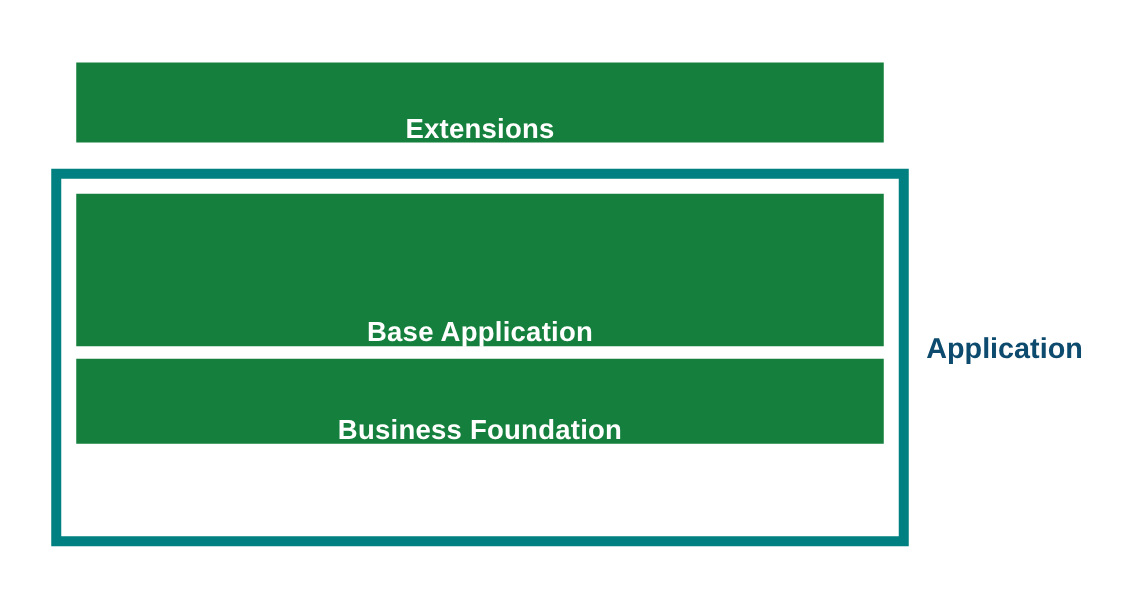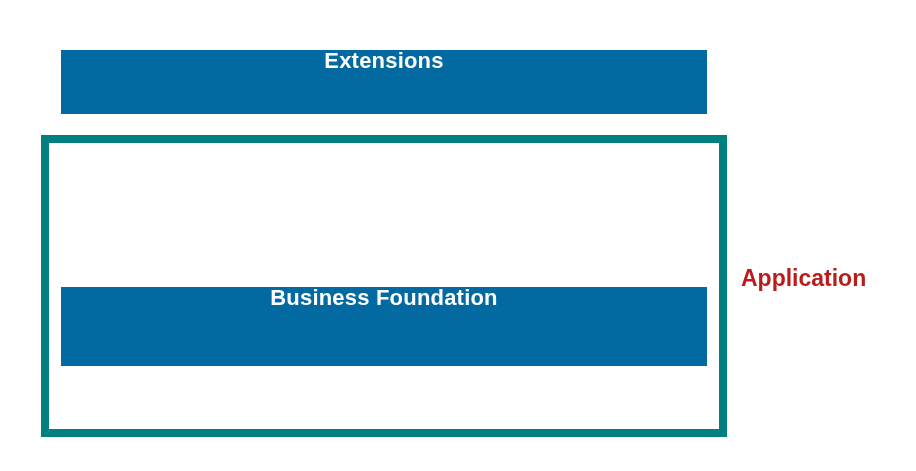--- a/index.html
+++ b/index.html
@@ -16,23 +16,23 @@
 
   #diagram {
     position: relative;
     width: 916px;
     height: 471px;
     background: #ffffff;
   }
 
   .layer-box {
     position: absolute;
-    background: #0369a1;
+    background: #15803d;
     display: flex;
-    align-items: flex-start;
+    align-items: flex-end;
     justify-content: center;
     box-sizing: border-box;
   }
 
   .layer-label {
     color: #ffffff;
     font-weight: bold;
     font-size: 22px;
     letter-spacing: 0.2px;
     line-height: 1;
@@ -65,21 +65,21 @@
     left: 61px;
     top: 155px;
     width: 646px;
     height: 122px;
   }
 
   #business-foundation-box {
     left: 61px;
     top: 287px;
     width: 646px;
-    height: 79px;
+    height: 68px;
   }
 
   #system-application-box {
     left: 61px;
     top: 365px;
     width: 646px;
     height: 48px;
   }
 
   
@@ -88,39 +88,42 @@
     left: 741px;
     top: 250px;
     width: 170px;
     height: 32px;
     display: flex;
     align-items: center;
     justify-content: flex-start;
   }
 
   #application-caption .caption-text {
-    color: #b91c1c;
+    color: #0c4a6e;
     font-weight: bold;
     font-size: 23px;
     line-height: 1;
     white-space: nowrap;
     margin-top: 24px;
   }
 </style>
 </head>
 <body>
 
 <div id="diagram">
 
   <div class="layer-box" id="extensions-box">
     <span class="layer-label">Extensions</span>
   </div>
 
   <div id="application-frame"></div>
 
+  <div class="layer-box" id="base-application-box">
+    <span class="layer-label">Base Application</span>
+  </div>
 
   <div class="layer-box" id="business-foundation-box">
     <span class="layer-label">Business Foundation</span>
   </div>
 
 
   <div id="application-caption">
     <span class="caption-text">Application</span>
   </div>
 

